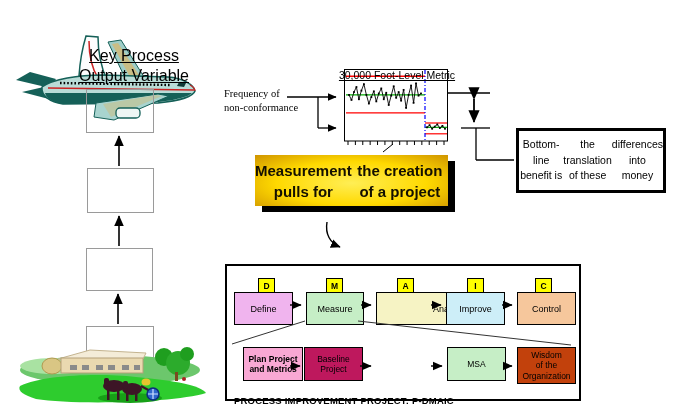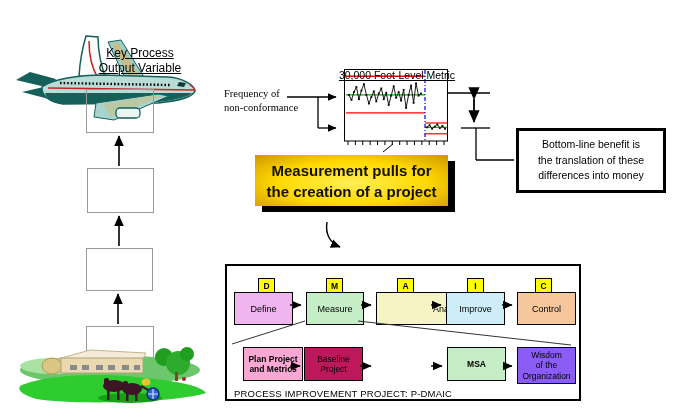--- a/index.html
+++ b/index.html
@@ -1,40 +1,40 @@
 <!DOCTYPE html>
 <html><head>
 <meta charset="utf-8">
 <style>
   html,body{margin:0;padding:0;background:#fff;}
   .canvas{position:relative;width:675px;height:412px;background:#fff;overflow:hidden;
           font-family:"Liberation Sans",sans-serif;color:#000;}
   .abs{position:absolute;}
-  .center-col{display:flex;flex-direction:column;align-items:center;justify-content:center;text-align:center;}
+  .center-col{display:flex;flex-direction:row;align-items:center;justify-content:center;text-align:center;}
   .chain-box{border:1px solid #9a9a9a;background:transparent;z-index:3;}
   .ul{text-decoration:underline;}
-  .kpov{left:84px;top:46px;width:112px;font-size:12px;line-height:1.25;z-index:6;text-align:center;}
+  .kpov{left:78px;top:46px;width:112px;font-size:16px;line-height:1.25;z-index:6;text-align:center;}
   .metric-title{left:331px;top:33px;width:132px;font-size:10.5px;text-align:center;z-index:6;margin-top:36px;}
   .freq{left:224px;top:87px;width:80px;font-family:"Liberation Serif",serif;font-size:10.5px;line-height:1.3;z-index:6;}
   .chart-wrap{left:344px;top:69px;width:104px;height:78px;z-index:4;}
   .measure-pulls{left:255px;top:155px;width:193px;height:51px;z-index:6;
     background:radial-gradient(ellipse at 50% 55%, #ffee55 0%, #ffd900 55%, #cf9400 100%);
     box-shadow:7px 6px 0 #000;
     font-weight:bold;font-size:15px;line-height:1.4;color:#141000;}
   .benefit{left:516px;top:128px;width:144px;height:59px;border:3px solid #000;background:#fff;
     font-size:10.5px;line-height:1.5;z-index:6;}
   .dmaic{left:225px;top:264px;width:352px;height:133px;border:2px solid #000;background:#fff;z-index:2;}
   .phase-letter{position:absolute;top:12px;width:15px;height:13px;border:1px solid #000;
     font-size:8.5px;font-weight:bold;display:flex;align-items:center;justify-content:center;z-index:3;}
   .phase-box{position:absolute;top:26px;height:31px;border:1px solid #000;
     font-size:9px;display:flex;align-items:center;justify-content:center;text-align:center;z-index:3;}
   .step-box{position:absolute;top:81px;height:32px;border:1px solid #000;
     font-size:8.5px;line-height:1.2;display:flex;flex-direction:column;align-items:center;justify-content:center;text-align:center;z-index:3;}
   .step-line{display:block;}
-  .dmaic-footer{position:absolute;left:7px;top:122px;font-size:9.5px;font-weight:normal;letter-spacing:0.2px;}
+  .dmaic-footer{position:absolute;left:7px;top:129px;font-size:9.5px;font-weight:bold;letter-spacing:0.2px;}
   .overlay{left:0;top:0;width:675px;height:412px;z-index:5;pointer-events:none;}
   .plane{left:8px;top:24px;width:192px;height:104px;z-index:2;}
   .farm{left:14px;top:344px;width:202px;height:68px;z-index:4;}
 </style>
 </head>
 <body>
 
 <div class="canvas">
 
   <div class="abs chain-box" style="left:86px;top:89px;width:66px;height:42px;"></div>
@@ -202,24 +202,24 @@
     <div class="phase-box" style="left: 290px; width: 57px; background: rgb(246, 199, 156);">Control</div>
 
     <div class="step-box" style="left: 16px; width: 58px; background: #f9a8d4; font-weight: bold;">
       <span class="step-line">Plan Project</span>
       <span class="step-line">and Metrics</span>
     </div>
     <div class="step-box" style="left: 77px; width: 57px; background: #be185d;">
       <span class="step-line">Baseline</span>
       <span class="step-line">Project</span>
     </div>
-    <div class="step-box" style="left: 220px; width: 57px; background: rgb(198, 238, 198); font-weight: bold;">
+    <div class="step-box" style="left: 220px; width: 57px; background: rgb(198, 238, 198);">
       <span class="step-line">MSA</span>
     </div>
-    <div class="step-box" style="left: 290px; width: 57px; height: 35px; background: #8b5cf6;">
+    <div class="step-box" style="left: 290px; width: 57px; height: 35px; background: #c2410c;">
       <span class="step-line">Wisdom</span>
       <span class="step-line">of the</span>
       <span class="step-line">Organization</span>
     </div>
 
     <div class="dmaic-footer">PROCESS IMPROVEMENT PROJECT: P-DMAIC</div>
   </div>
 
   <svg class="abs overlay" viewBox="0 0 675 412">
     <defs>

